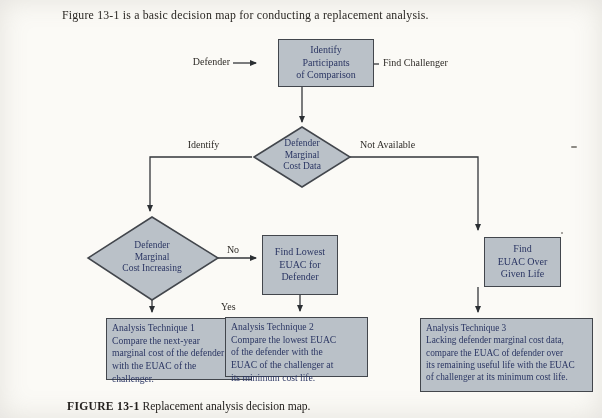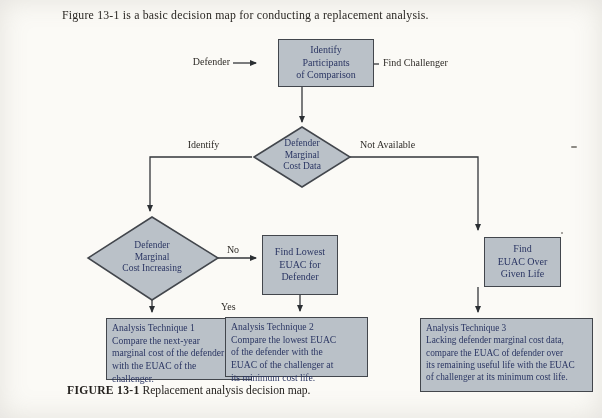--- a/index.html
+++ b/index.html
@@ -26,21 +26,21 @@
   }
   .diamond-label{
     position:absolute;color:#2b3663;text-align:center;
     font-size:9.5px;line-height:1.22;white-space:pre;
   }
   .edge-label{
     position:absolute;font-size:10px;color:#2f2c28;white-space:nowrap;
   }
   .svg-layer{position:absolute;left:0;top:0;width:602px;height:418px;}
   .caption{
-    position:absolute;left:67px;top:384px;font-size:11.6px;color:#25221f;
+    position:absolute;left:67px;top:400px;font-size:11.6px;color:#25221f;
   }
   .caption b{letter-spacing:.3px;}
   .speck{position:absolute;background:#8d8a84;border-radius:1px;}
 </style>
 </head>
 <body>
 
 <div class="page">
 
   <div class="intro">Figure 13-1 is a basic decision map for conducting a replacement analysis.</div>

